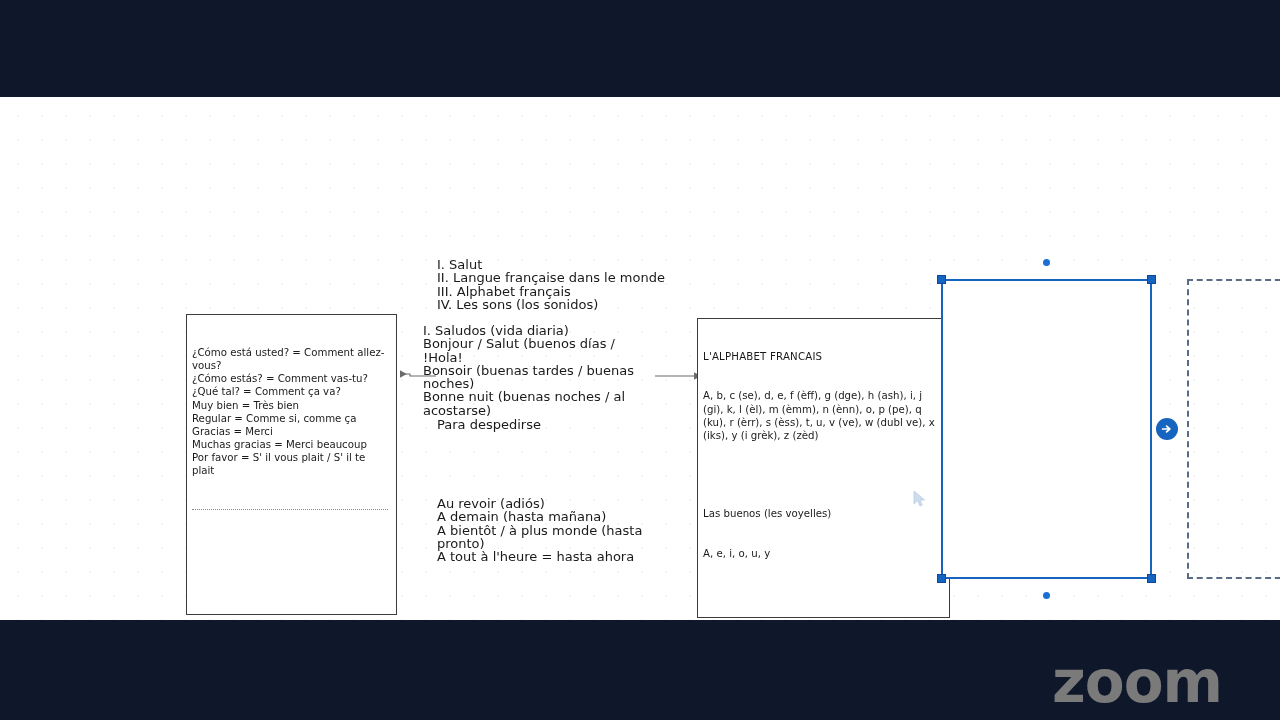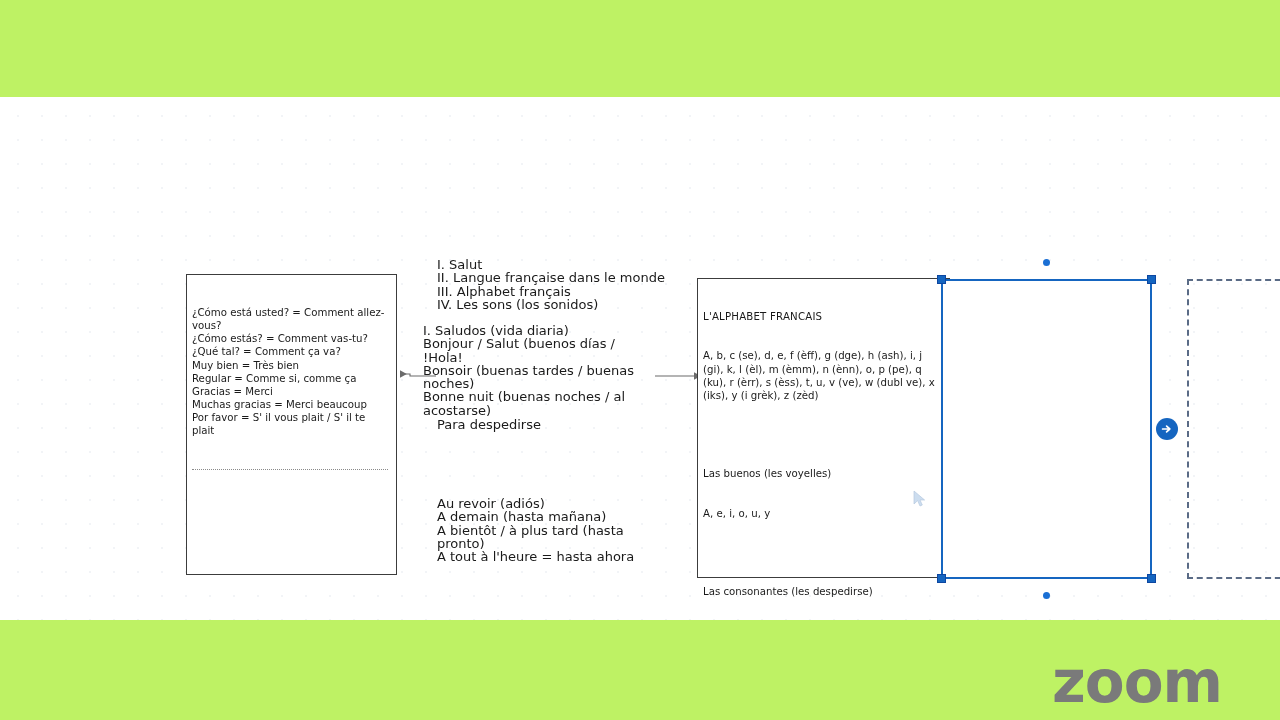--- a/index.html
+++ b/index.html
@@ -17,21 +17,21 @@
     width: 1280px;
     height: 720px;
     background: #000000;
   }
 
   
   .bar {
     position: absolute;
     left: 0;
     width: 1280px;
-    background: #bef264;
+    background: #0f172a;
     z-index: 40;
   }
   .bar-top { top: 0; height: 97px; }
   .bar-bottom { top: 620px; height: 100px; }
 
   .zoom-logo {
     position: absolute;
     right: 58px;
     top: 33px;
     font-family: "DejaVu Sans", sans-serif;
@@ -61,20 +61,21 @@
   .txtbox {
     position: absolute;
     border: 1px solid #3c3c3c;
     background: #ffffff;
     color: #1a1a1a;
     font-family: "DejaVu Sans", sans-serif;
     font-size: 10.2px;
     line-height: 13.1px;
     padding: 5px 6px 5px 5px;
     white-space: pre-wrap;
+    margin-top: 40px;
   }
 
   #box-greetings { left: 186px; top: 177px; width: 211px; height: 301px; }
   #box-alphabet  { left: 697px; top: 181px; width: 253px; height: 300px; }
 
   .divider {
     border: none;
     border-top: 1px dotted #8a8a8a;
     margin: 6px 2px 5px 0;
     height: 0;
@@ -214,21 +215,21 @@
     <div class="freetext" id="text-greet">I. Saludos (vida diaria)
 Bonjour / Salut (buenos días / !Hola!
 Bonsoir (buenas tardes / buenas noches)
 Bonne nuit (buenas noches / al acostarse)</div>
 
     <div class="freetext" id="text-farewell">
       <div>Para despedirse</div>
       <div style="height:13px"></div>
       <div>Au revoir (adiós)
 A demain (hasta mañana)
-A bientôt / à plus tard (hasta pronto)
+A bientôt / à plus monde (hasta pronto)
 A tout à l'heure = hasta ahora</div>
     </div>
 
     <div class="txtbox" id="box-alphabet">
       <div class="box-title">L'ALPHABET FRANCAIS</div>
       <div>A, b, c (se), d, e, f (èff), g (dge), h (ash), i, j (gi), k, l (èl), m (èmm), n (ènn), o, p (pe), q (ku), r (èrr), s (èss), t, u, v (ve), w (dubl ve), x (iks), y (i grèk), z (zèd)</div>
       <div style="height:13px"></div>
       <div>Las buenos (les voyelles)</div>
       <div>A, e, i, o, u, y</div>
       <div style="height:13px"></div>

